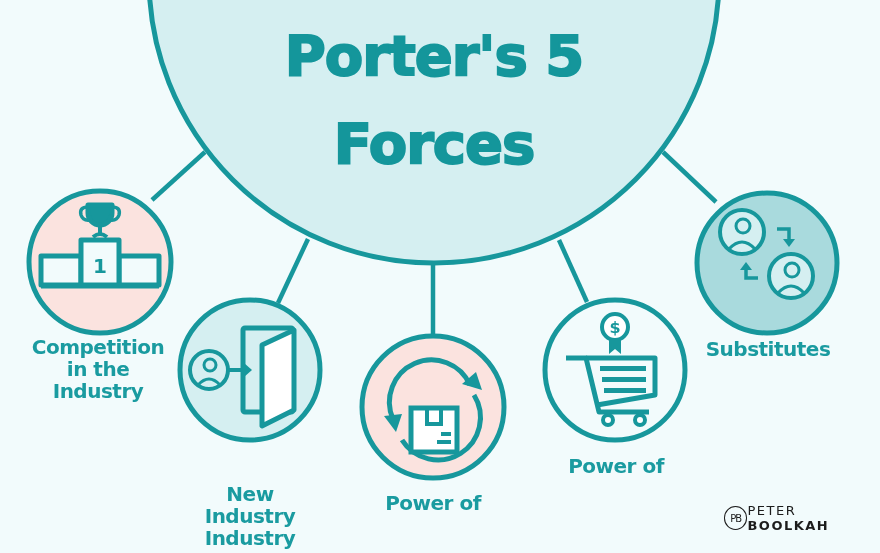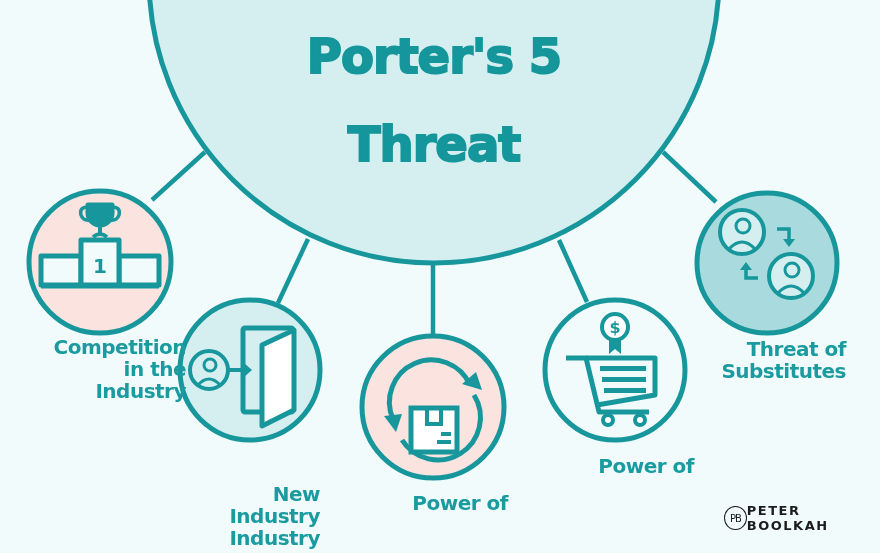--- a/index.html
+++ b/index.html
@@ -14,54 +14,54 @@
       background: #f2fbfc;
       font-family: "DejaVu Sans", "Liberation Sans", sans-serif;
     }
     svg.lines { position: absolute; left: 0; top: 0; }
     .title {
       position: absolute;
       left: 134px; top: 12px; width: 600px;
       text-align: center;
       color: #14969b;
       font-weight: 900;
-      font-size: 48px;
+      font-size: 56px;
       line-height: 88px;
       letter-spacing: -1px;
       -webkit-text-stroke: 2px #14969b;
     }
     .label {
       position: absolute;
       color: #1a9ba0;
       font-weight: bold;
       font-size: 20px;
       line-height: 22px;
       text-align: center;
       letter-spacing: -0.5px;
     }
-    .label span { display: block; text-align: right; }
+    .label span { display: block; }
     .brand {
       position: absolute;
       left: 712px; top: 503px;
       display: flex; align-items: center;
       color: #1c1c1c;
       font-family: "DejaVu Sans", sans-serif;
       font-size: 13px;
       letter-spacing: 1.5px;
       margin-left: 12px;
     }
     .brand .logo {
       width: 24px; height: 24px;
       border: 1.5px solid #1c1c1c;
       border-radius: 50%;
       display: flex; align-items: center; justify-content: center;
       font-size: 10px; letter-spacing: -1px;
       box-sizing: border-box;
     }
-    .brand .first { font-weight: bold; }
+    .brand .first { font-weight: normal; }
     .brand .last { font-weight: bold; }
   </style>
 </head>
 <body>
 
 <div class="canvas">
 
   <svg class="lines" width="880" height="553" viewBox="0 0 880 553">
     <defs>
       <clipPath id="clipMain">
@@ -160,21 +160,21 @@
         <path d="M777 229 h12 v12" fill="none" stroke="#17979c" stroke-width="3.5"></path>
         <path d="M783 239 l6 8 l6 -8 z" fill="#17979c"></path>
         <path d="M758 278 h-12 v-10" fill="none" stroke="#17979c" stroke-width="3.5"></path>
         <path d="M740 270 l6 -8 l6 8 z" fill="#17979c"></path>
       </g>
     </g>
   </svg>
 
   <div class="title">
     <div>Porter's 5</div>
-    <div>Threat</div>
+    <div>Forces</div>
   </div>
 
   <div class="label" style="left:10px; top:336px; width:176px;">
     <span>Competition</span>
     <span>in the</span>
     <span>Industry</span>
   </div>
 
   <div class="label" style="left:180px; top:455px; width:140px;margin-top:28px;">
     <span>New</span>
@@ -184,21 +184,20 @@
 
   <div class="label" style="left:358px; top:492px; width:150px;">
     <span>Power of</span>
   </div>
 
   <div class="label" style="left:538px; top:455px; width:156px;">
     <span>Power of</span>
   </div>
 
   <div class="label" style="left:690px; top:338px; width:156px;">
-    <span>Threat of</span>
     <span>Substitutes</span>
   </div>
 
   <div class="brand">
     <div class="logo">PB</div>
     <div>
       <span class="first">PETER</span>
       <span class="last">BOOLKAH</span>
     </div>
   </div>

